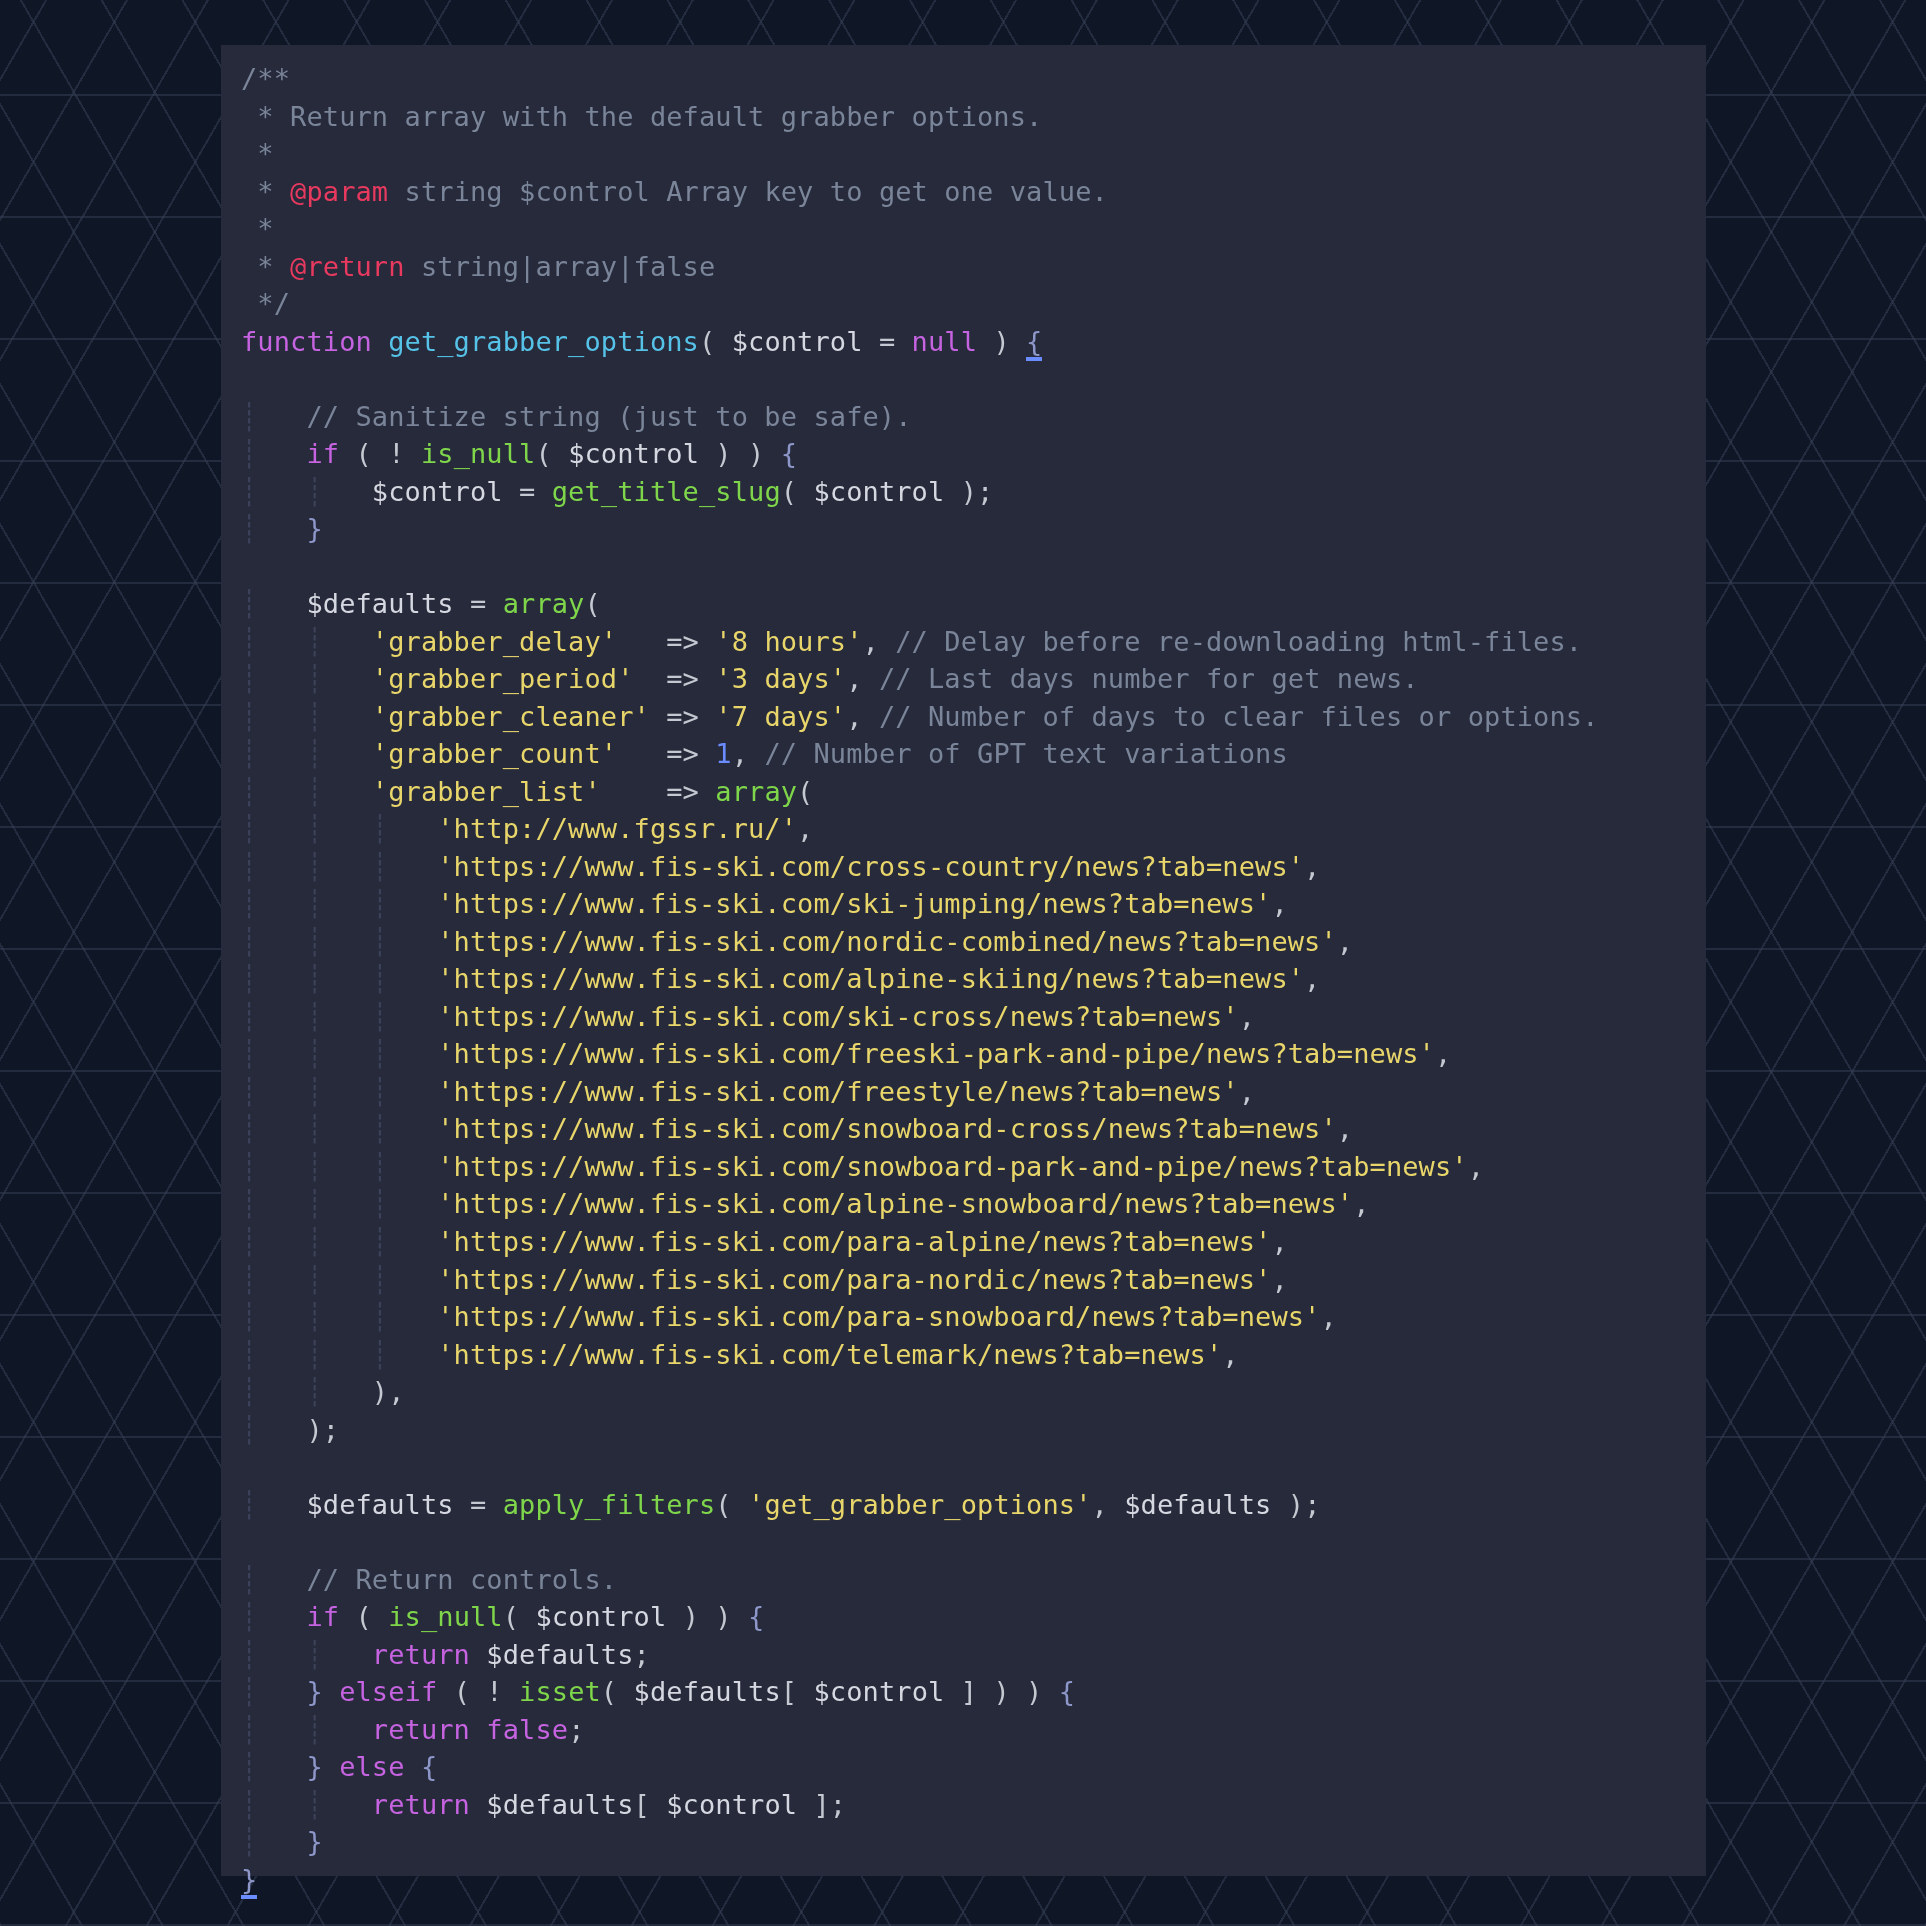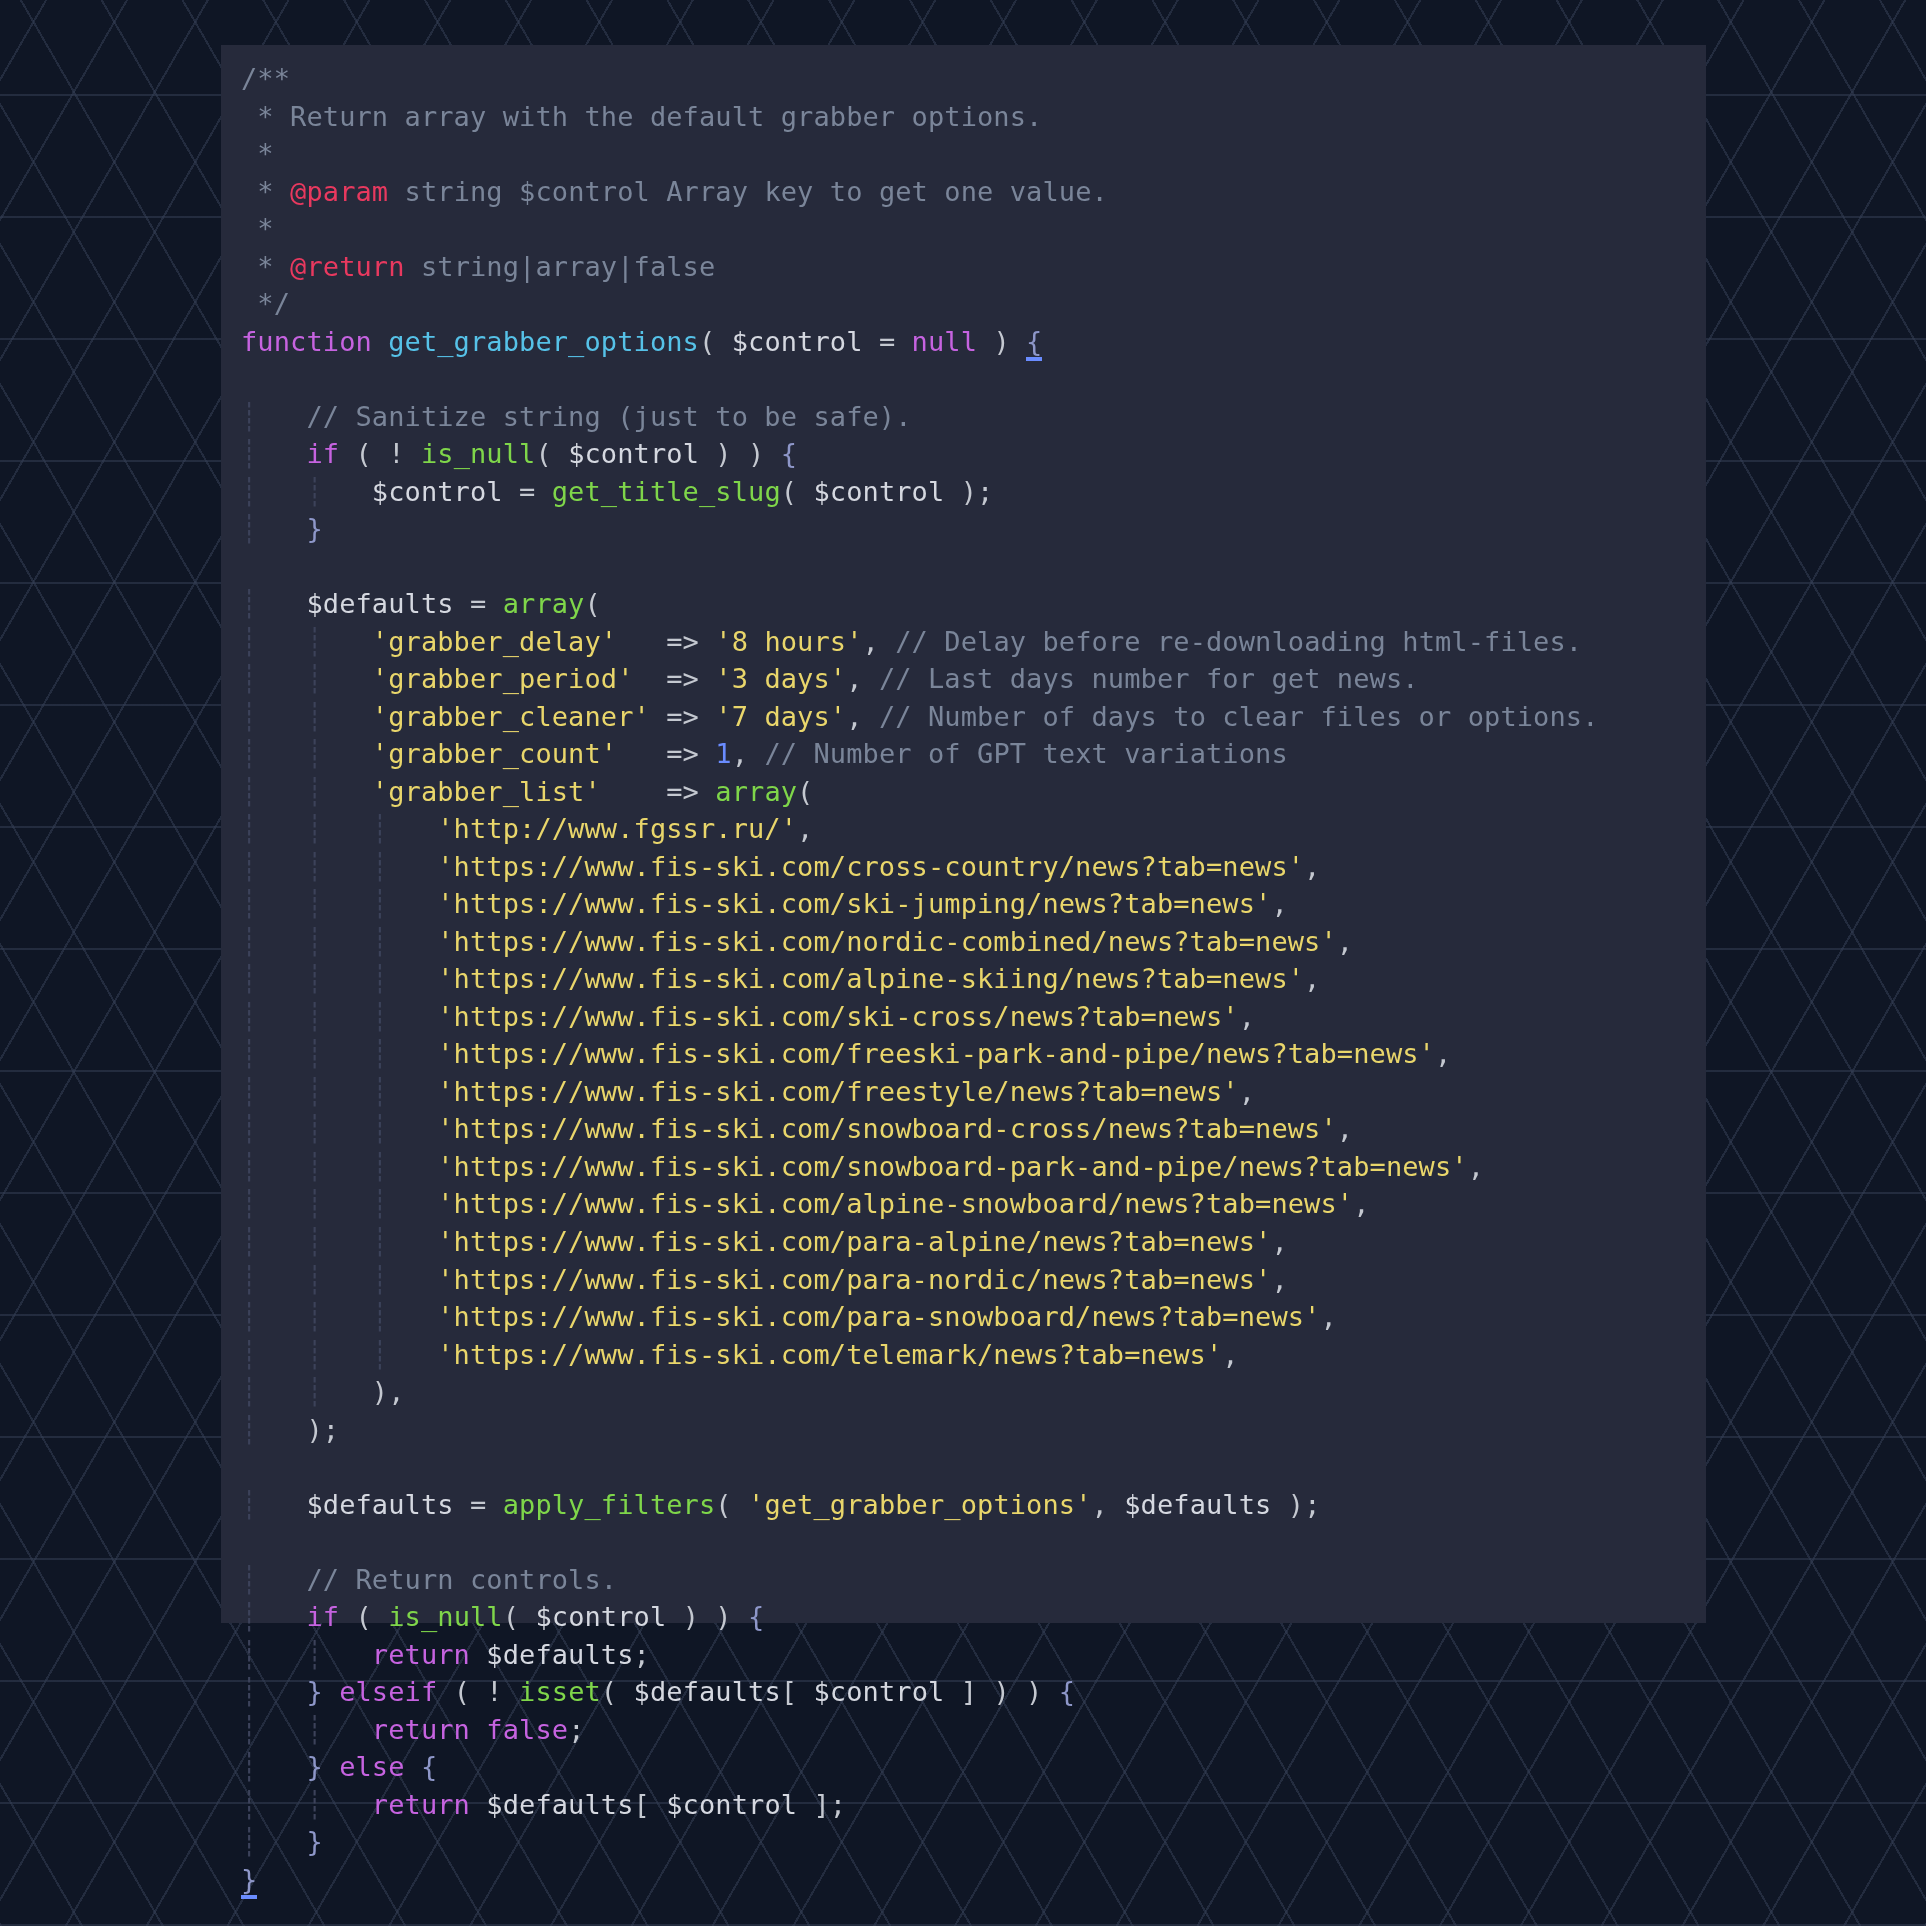--- a/index.html
+++ b/index.html
@@ -14,21 +14,21 @@
     position:absolute; inset:0;
     background-color:#0f1625;
     background-image:
       repeating-linear-gradient(60deg,  rgba(52,62,84,.55) 0 2px, transparent 2px 70px),
       repeating-linear-gradient(-60deg, rgba(52,62,84,.55) 0 2px, transparent 2px 70px),
       repeating-linear-gradient(0deg,   rgba(52,62,84,.55) 0 2px, transparent 2px 122px);
   }
   .editor {
     position:absolute;
     left:221px; top:45px;
-    width:1485px; height:1578px;
+    width:1485px; height:1831px;
     background:#262a3b;
     padding:15px 15px 15px 20px;
   }
   pre.code {
     font-family:ui-monospace,'SF Mono',Menlo,Consolas,monospace;
     font-size:27px;
     line-height:1.39;
     color:#c4c8d0;
     white-space:pre;
     letter-spacing:0.1px;

